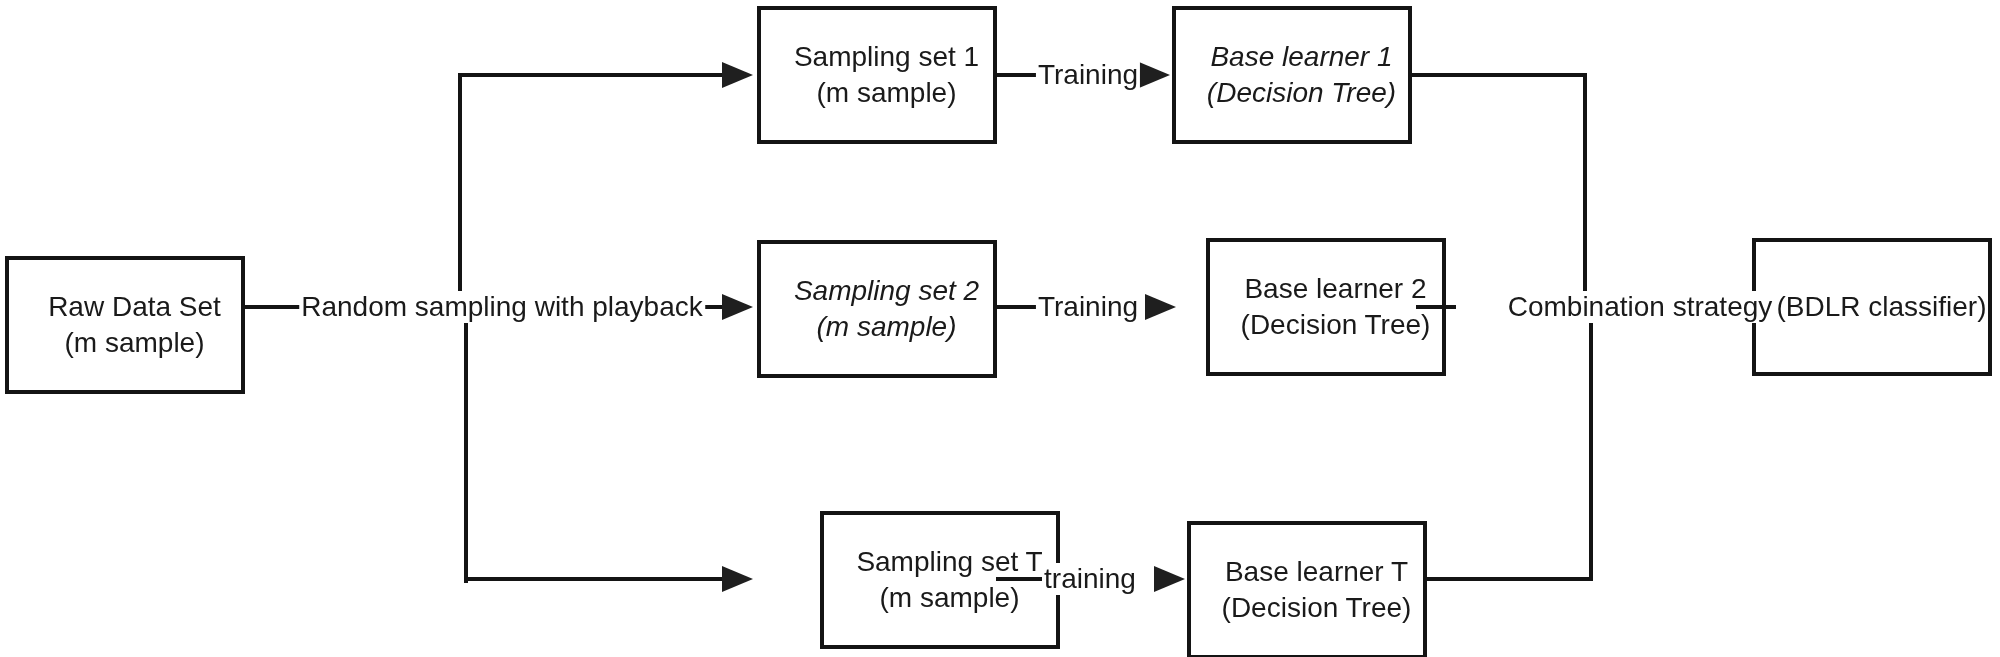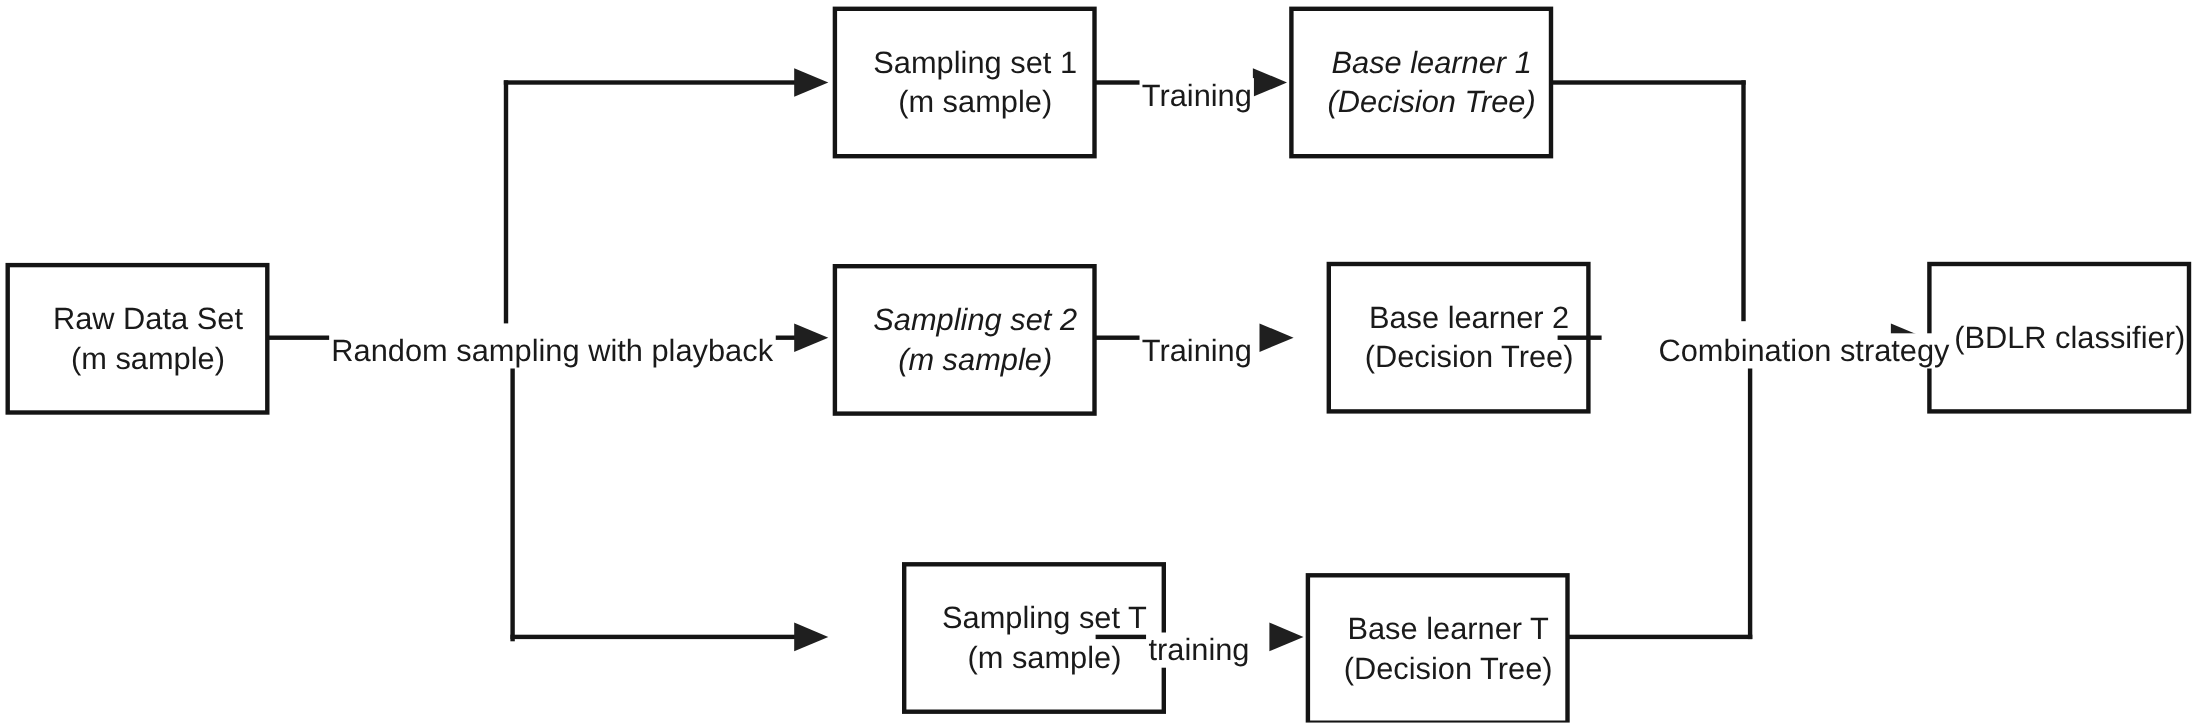--- a/index.html
+++ b/index.html
@@ -38,29 +38,28 @@
     border-bottom: 13px solid transparent;
     border-left: 31px solid #1f1f1f;
   }
   .edge-label {
     position: absolute;
     transform: translate(-50%, -50%);
     white-space: nowrap;
     font-size: 28px;
     background: #ffffff;
     padding: 0 2px;
-    margin-top: 12px;
   }
 </style>
 </head>
 <body>
 
 <div class="stage">
 
-  <div class="node" style="left:5px; top:239px;">
+  <div class="node" style="left:5px; top:256px;">
     <span>Raw Data Set</span>
     <span>(m sample)</span>
   </div>
 
   <div class="node" style="left:757px; top:6px;">
     <span>Sampling set 1</span>
     <span>(m sample)</span>
   </div>
 
   <div class="node" style="left:757px; top:240px;font-style:italic;">

